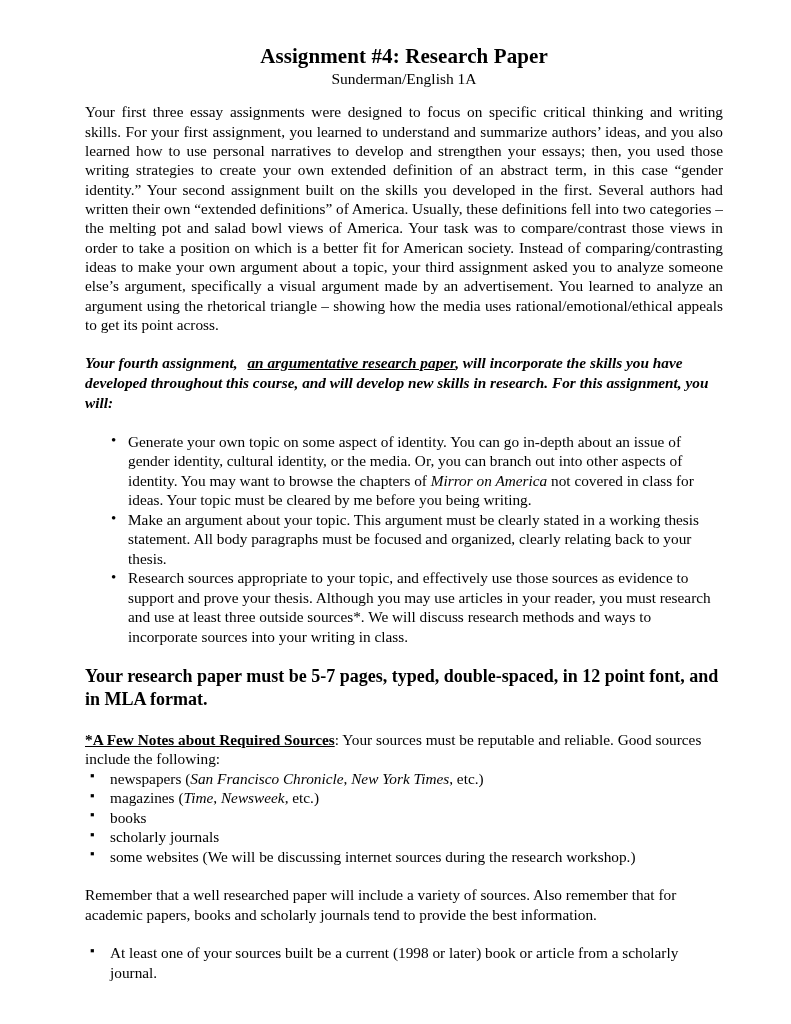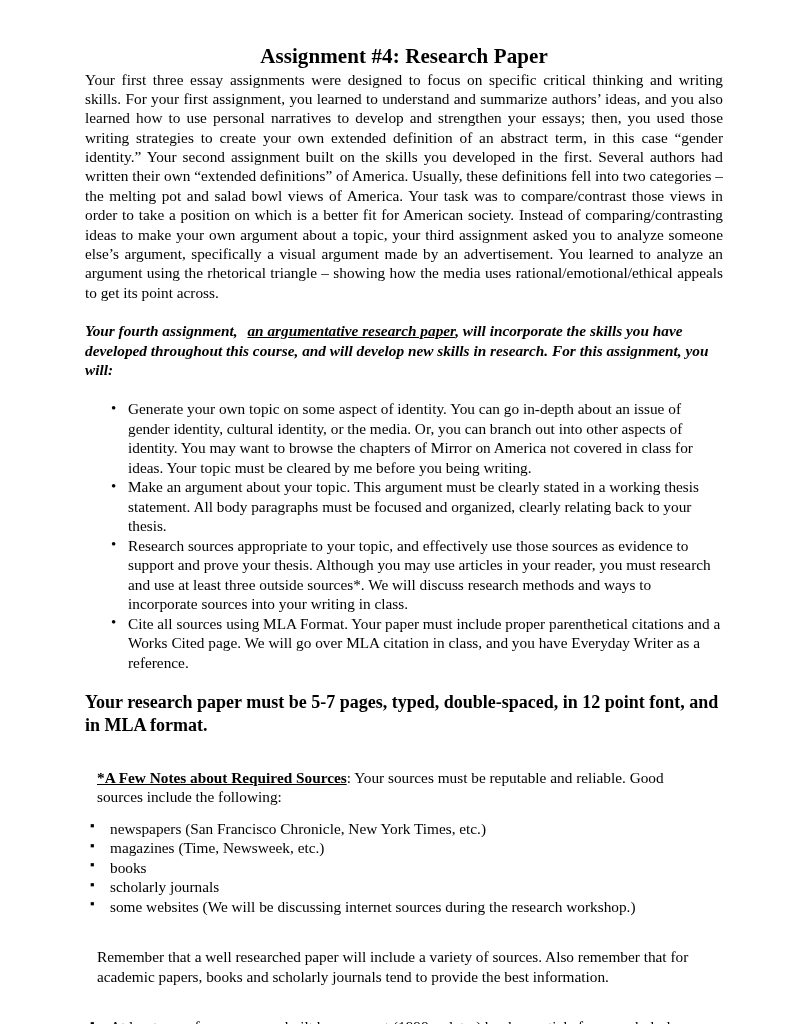--- a/index.html
+++ b/index.html
@@ -95,57 +95,57 @@
     text-align: left;
   }
   ul.square-list > li::before {
     content: "\25AA";
     position: absolute;
     left: 5px;
     top: -0.5px;
     font-size: 13px;
   }
   .b { font-weight: normal; }
-  .i { }
+  .i { font-style: italic; }
   .u { text-decoration: underline; }
   p.req-line {
     font-size: 18px;
     line-height: 1.27;
     font-weight: bold;
     margin: 0;
     text-align: left;
   }
   p.notes-para {
     font-size: 15.3px;
     line-height: 1.27;
-    margin: 12px;
+    margin: 0;
     text-align: left;
   }
   .bu { font-weight: bold; text-decoration: underline; }
 </style>
 </head>
 <body>
 
 <div class="page">
 
   <h1 class="doc-title">Assignment #4:  Research Paper</h1>
+  <div class="doc-subtitle">Sunderman/English 1A</div>
 
   <p class="body-para"><span>Your first three essay assignments were designed to focus on specific critical thinking and writing skills.  For your first assignment, you learned to understand and </span><span class="b">summarize</span><span> authors’ ideas, and you also learned how to use personal </span><span class="b">narratives</span><span> to develop and strengthen your essays; then, you used those writing strategies to create your own </span><span class="b">extended definition</span><span> of an abstract term, in this case “gender identity.”  Your second assignment built on the skills you developed in the first.  Several authors had written their own “extended definitions” of America.  Usually, these definitions fell into two categories – the melting pot and salad bowl views of America.  Your task was to </span><span class="b">compare/contrast</span><span> those views in order to </span><span class="b">take a position</span><span> on which is a better fit for American society.  Instead of comparing/contrasting ideas to make your own argument about a topic, your third assignment asked you to </span><span class="b">analyze</span><span> someone else’s argument, specifically a visual argument made by an advertisement.  You learned to analyze an argument using the rhetorical triangle – showing how the media uses rational/emotional/ethical appeals to get its point across.</span></p>
 
   <div class="spacer-line"></div>
 
   <p class="lead-para"><span>Your fourth assignment, </span><span class="u">an argumentative research paper</span><span>, will incorporate the skills you have developed throughout this course, and will develop new skills in research.  For this assignment, you will:</span></p>
 
   <div class="spacer-line"></div>
 
   <ul class="round-list">
     <li><span class="b">Generate your own topic on some aspect of identity.</span><span>  You can go in-depth about an issue of gender identity, cultural identity, or the media.  Or, you can branch out into other aspects of identity.  You may want to browse the chapters of </span><span class="i">Mirror on America</span><span> not covered in class for ideas. Your topic must be cleared by me before you being writing.</span></li>
     <li><span class="b">Make an argument about your topic</span><span>.  This argument must be clearly stated in a working thesis statement.  All body paragraphs must be focused and organized, clearly relating back to your thesis.</span></li>
     <li><span class="b">Research sources appropriate to your topic, and effectively use those sources as evidence to support and prove your thesis</span><span>.  Although you may use articles in your reader, you must research and use </span><span class="b">at least three</span><span> outside sources*.  We will discuss research methods and ways to incorporate sources into your writing in class.</span></li>
-    <li><span class="b">Cite all sources using MLA Format</span><span>.  Your paper must include proper parenthetical citations and a Works Cited page.  We will go over MLA citation in class, and you have </span><span class="i">Everyday Writer</span><span> as a reference.</span></li>
   </ul>
 
   <div class="spacer-line"></div>
 
   <p class="req-line">Your research paper must be 5-7 pages, typed, double-spaced, in 12 point font, and in MLA format.</p>
 
   <div class="spacer-line"></div>
 
   <p class="notes-para"><span class="bu">*A Few Notes about Required Sources</span><span>:  Your sources must be reputable and reliable.  Good sources include the following:</span></p>
 

